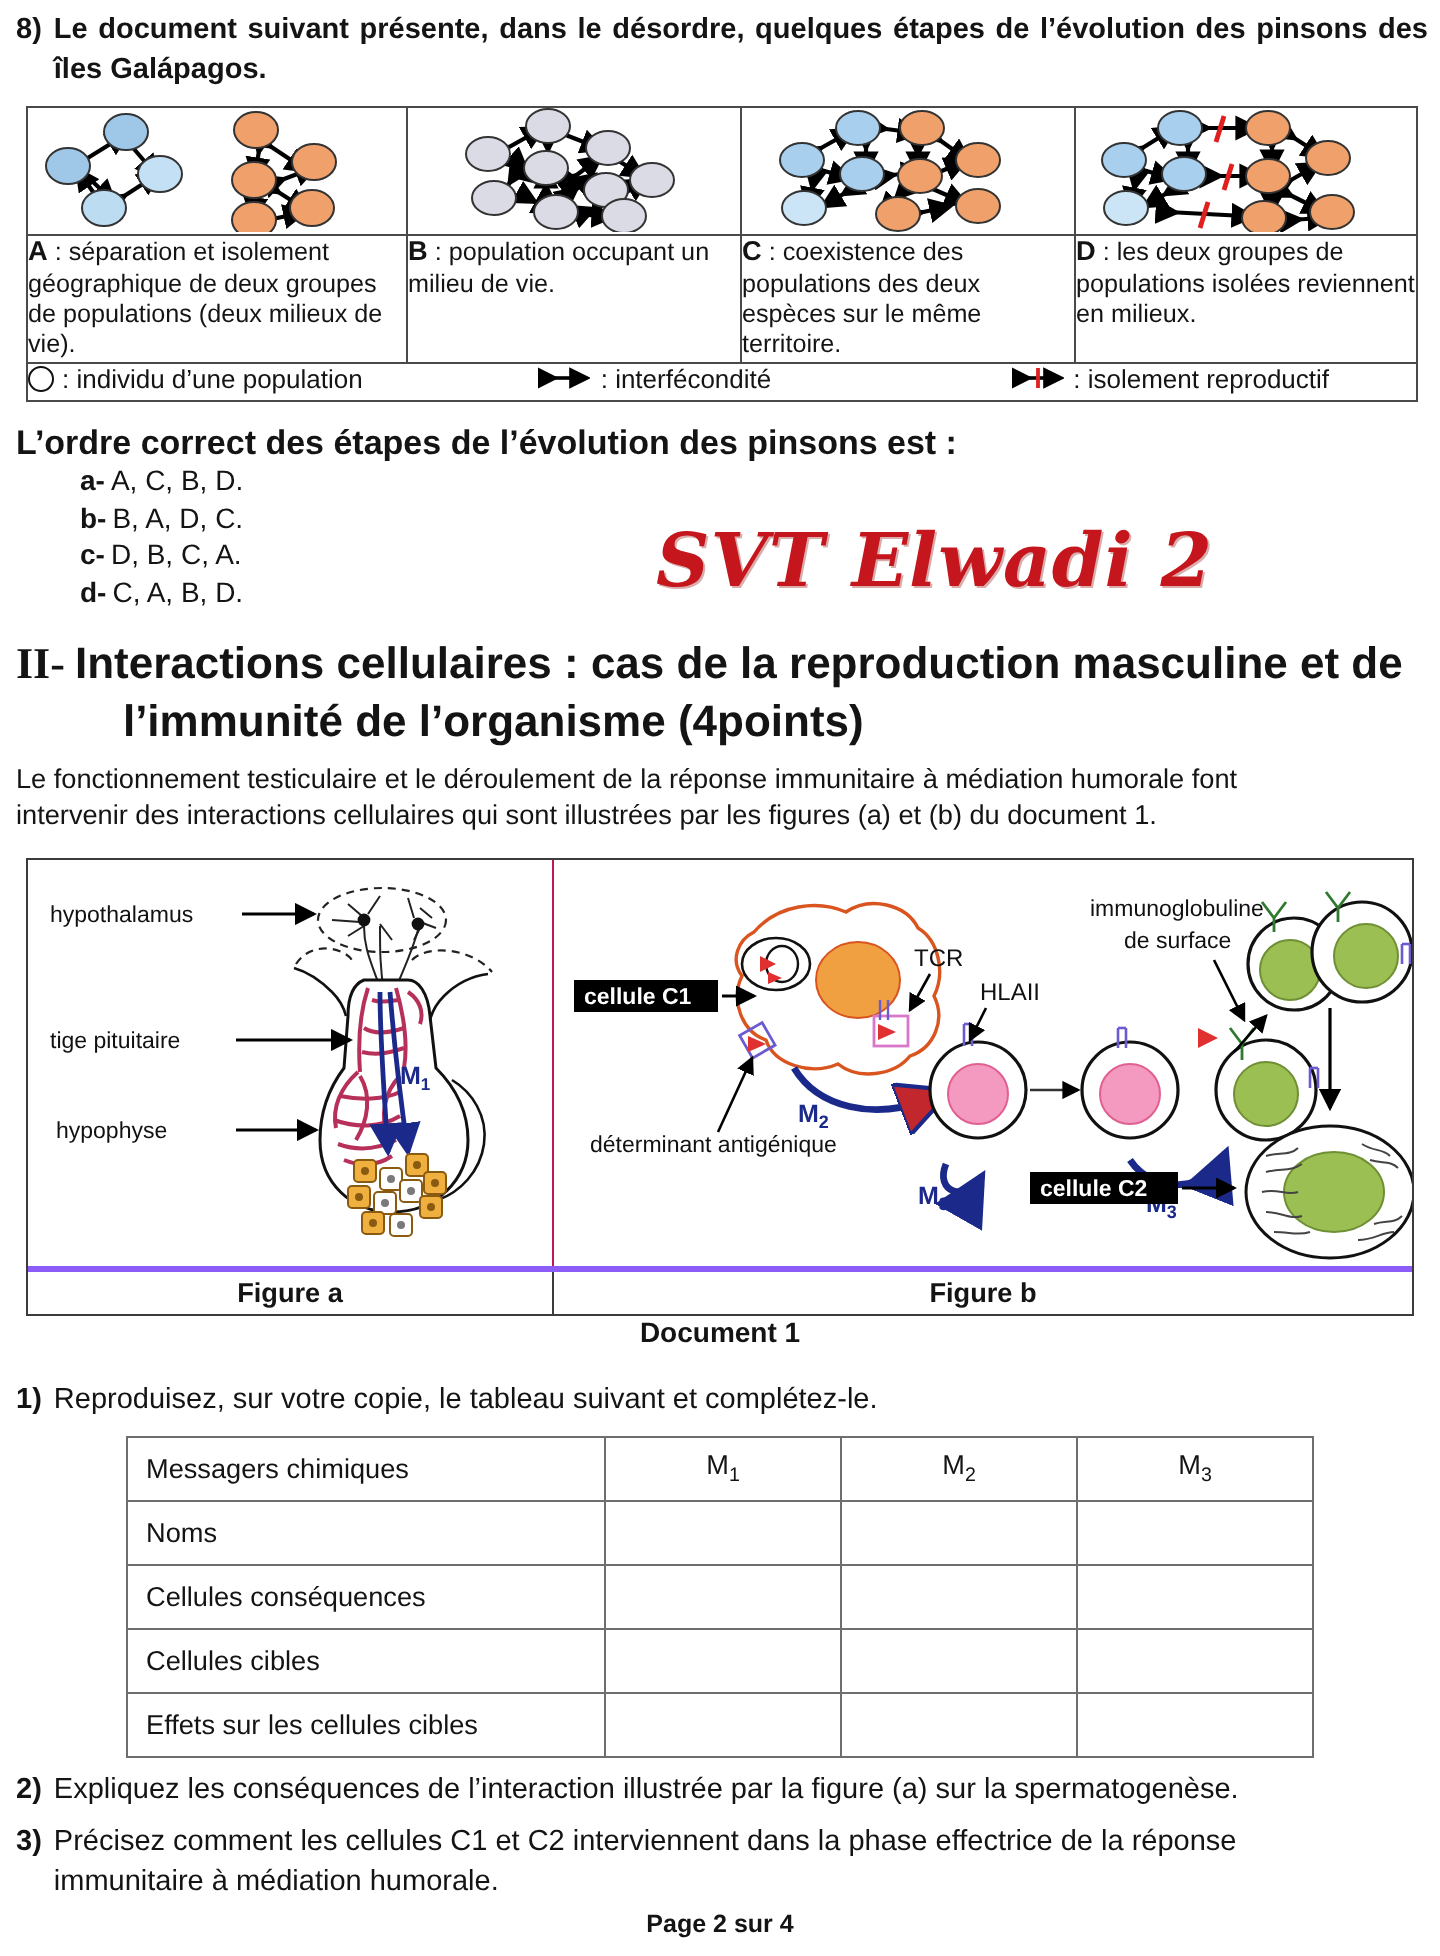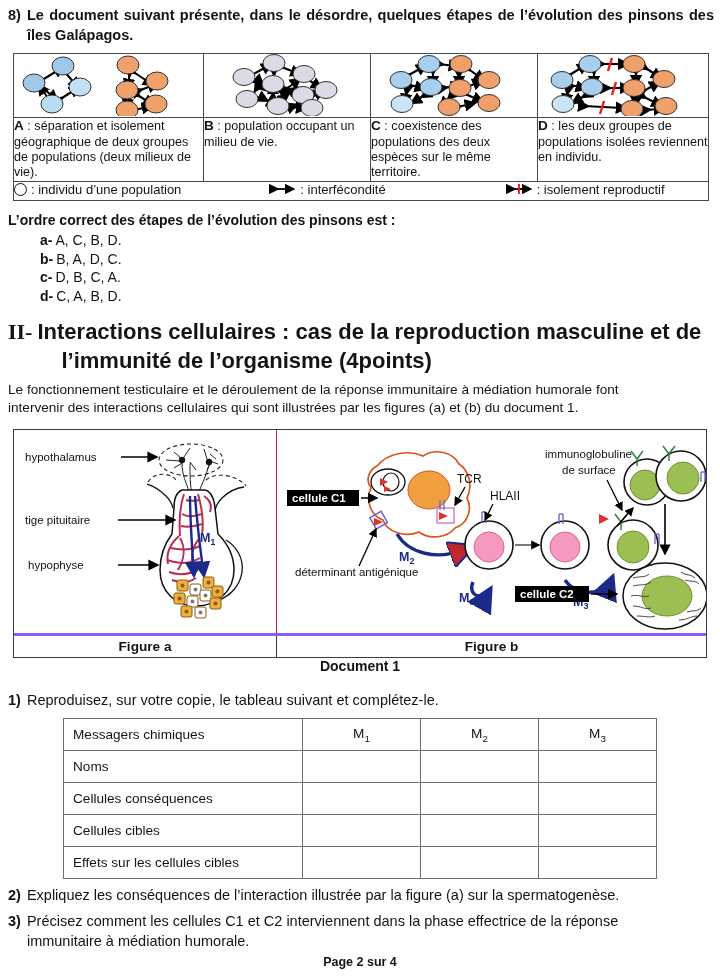--- a/index.html
+++ b/index.html
@@ -96,21 +96,21 @@
     border-radius: 50%;
     margin-right: 4px;
   }
   .legend-sym { margin-right: 5px; display:inline-block; line-height:1; }
 
   
   #order-line {
     position: absolute;
     left: 8px;
     top: 212px;
-    font-size: 14px;
+    font-size: 17px;
     font-weight: bold;
   }
   #choices {
     position: absolute;
     left: 40px;
     top: 231px;
     font-size: 14px;
     line-height: 1.33;
   }
   #choices .ch { white-space: nowrap; }
@@ -397,21 +397,21 @@
         <td class="desc-cell">
           <span class="letter">A</span><span> : </span><span>séparation et isolement géographique de deux groupes de populations (deux milieux de vie).</span>
         </td>
         <td class="desc-cell">
           <span class="letter">B</span><span> : </span><span>population occupant un milieu de vie.</span>
         </td>
         <td class="desc-cell">
           <span class="letter">C</span><span> : </span><span>coexistence des populations des deux espèces sur le même territoire.</span>
         </td>
         <td class="desc-cell">
-          <span class="letter">D</span><span> : </span><span>les deux groupes de populations isolées reviennent en individu.</span>
+          <span class="letter">D</span><span> : </span><span>les deux groupes de populations isolées reviennent en milieux.</span>
         </td>
       </tr>
       <tr>
         <td class="legend-cell" colspan="4">
           <div class="legend-flex">
             <div class="legend-item">
               <span class="legend-circle"></span>
               <span>: individu d’une population</span>
             </div>
             <div class="legend-gap-1"></div>
@@ -448,20 +448,21 @@
       <b>b-</b><span>B, A, D, C.</span>
     </div>
     <div class="ch">
       <b>c-</b><span>D, B, C, A.</span>
     </div>
     <div class="ch">
       <b>d-</b><span>C, A, B, D.</span>
     </div>
   </div>
 
+  <div id="watermark">SVT Elwadi 2</div>
 
   <div id="sec2">
     <div class="head">
       <div class="num">II-</div>
       <div class="htxt">
         <span class="l1">Interactions cellulaires : cas de la reproduction masculine et de</span>
         <span style="display:block; padding-left:24px;">l’immunité de l’organisme (4points)</span>
       </div>
     </div>
     <div class="intro">

